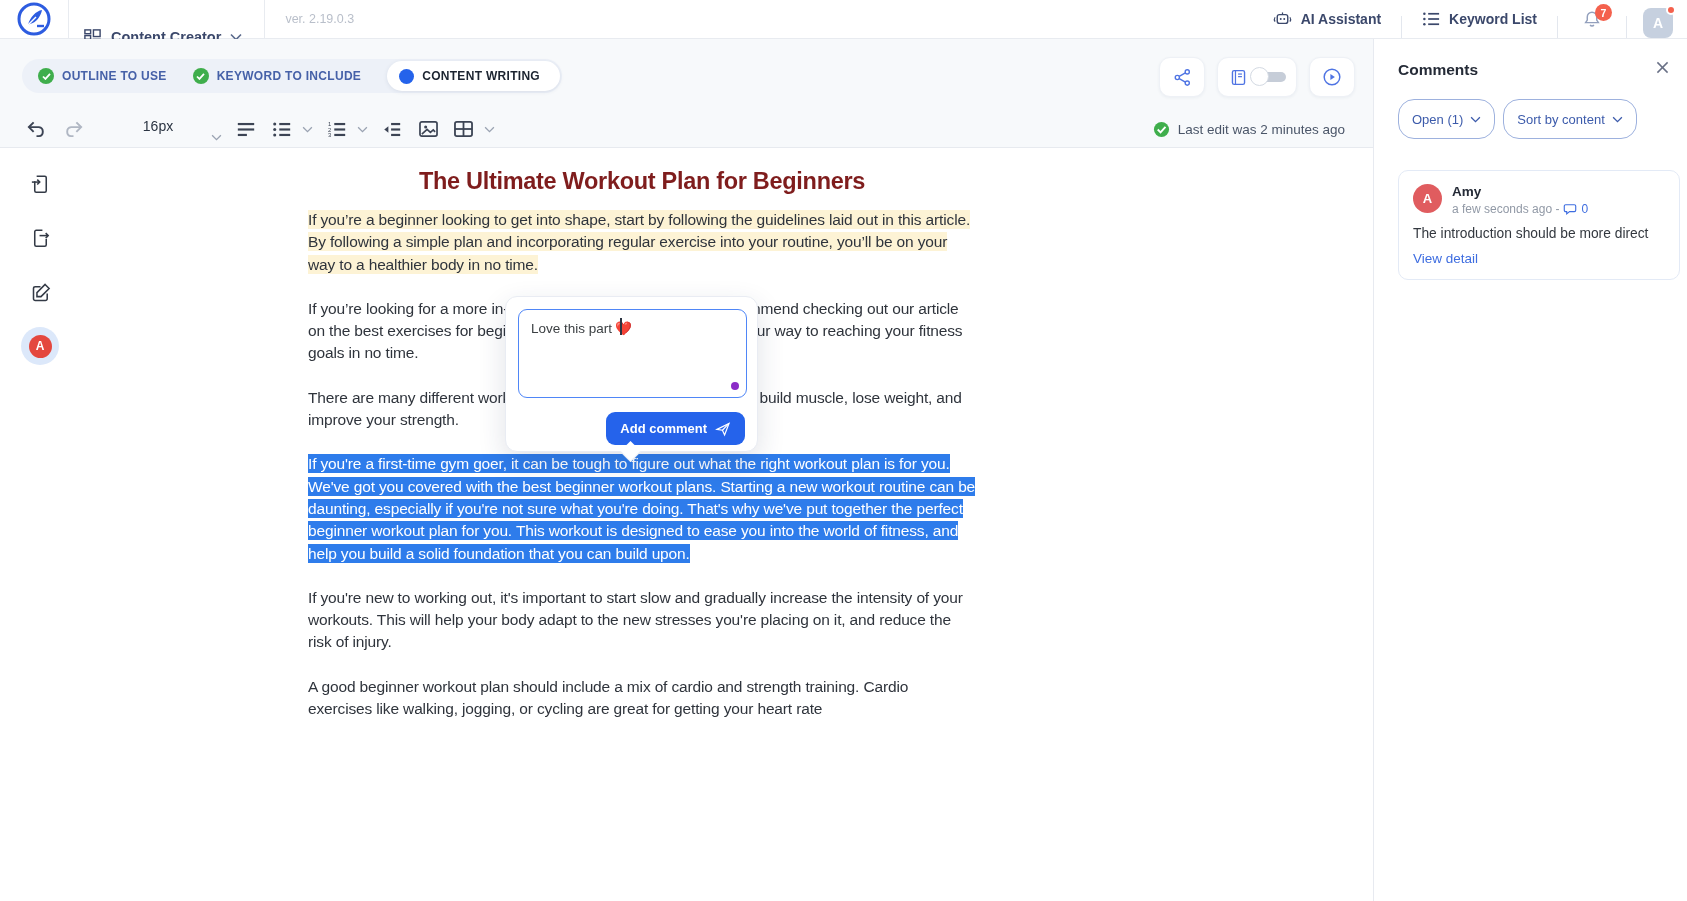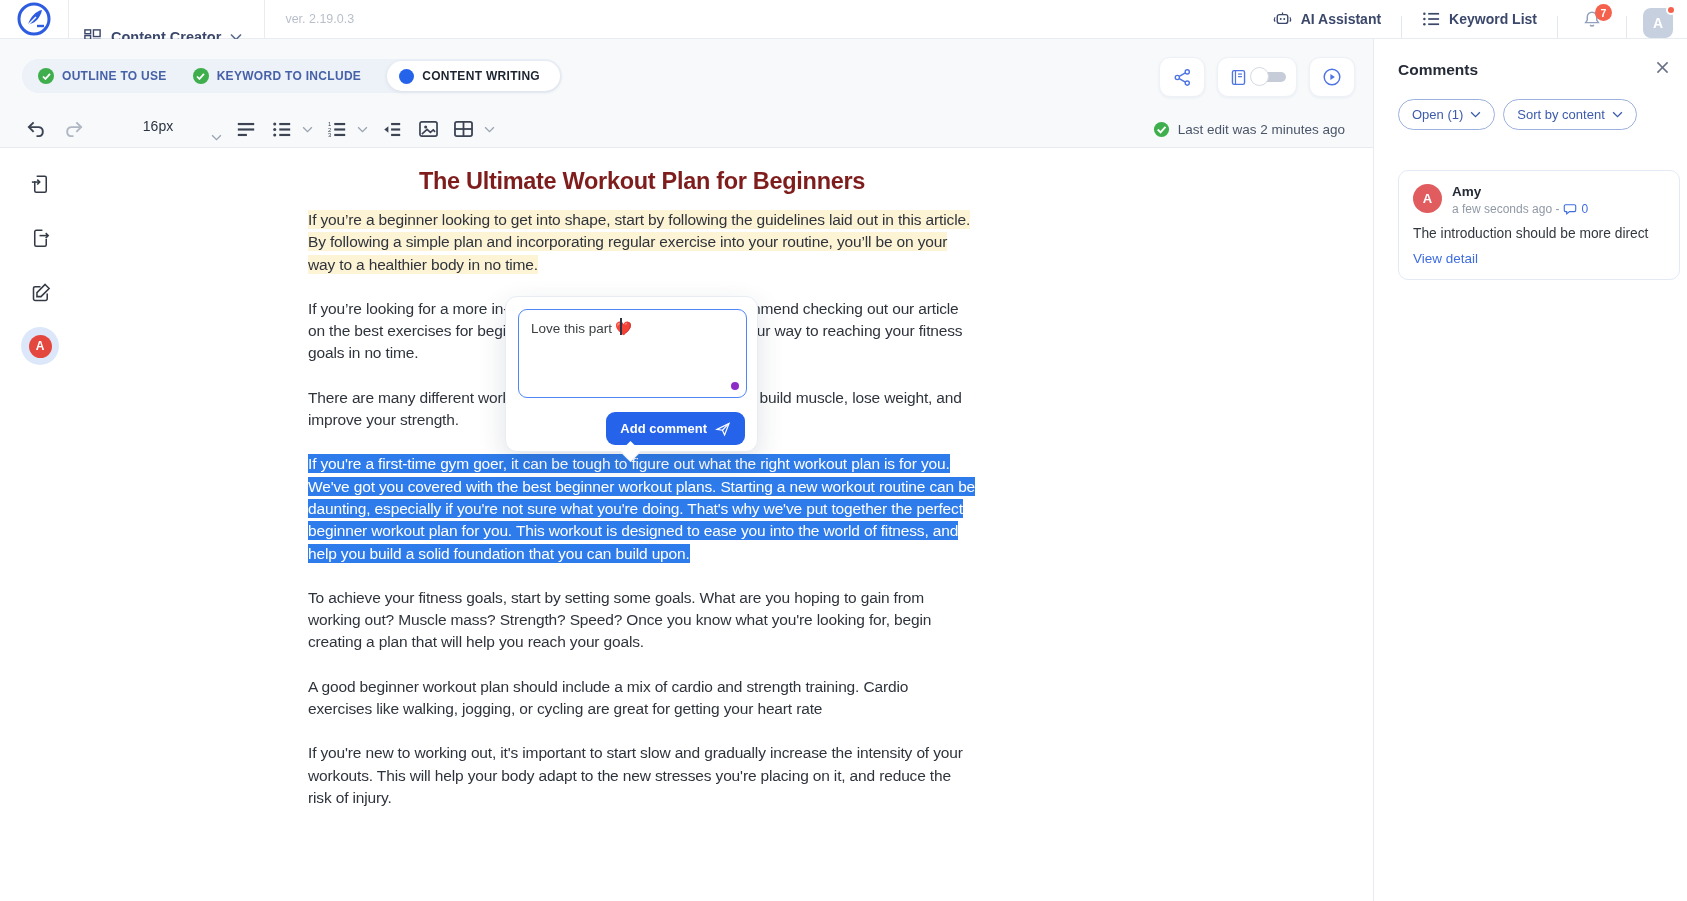--- a/index.html
+++ b/index.html
@@ -89,21 +89,21 @@
   .purple-dot { position:absolute; right:8px; bottom:8px; width:8px; height:8px; border-radius:50%; background:#8b2cc7; }
   .popup-foot { display:flex; justify-content:flex-end; margin-top:14px; }
   .add-btn { background:#2563eb; color:#fff; border:none; border-radius:9px; height:33px; padding:0 14px; font-size:13px;
     font-weight:700; display:flex; align-items:center; gap:8px; cursor:pointer; font-family:"Liberation Sans", sans-serif; }
 
   
   .panel { width:314px; border-left:1px solid #e7eaf0; background:#fff; position:relative; }
   .panel-title { position:absolute; left:24px; top:22px; font-size:15.5px; font-weight:700; color:#252b37; }
   .panel-close { position:absolute; right:18px; top:22px; cursor:pointer; }
   .pills { position:absolute; left:24px; top:60px; display:flex; gap:8px; }
-  .pill { height:31px; border:1px solid #9db1de; border-radius:16px; display:flex; align-items:center; gap:7px;
+  .pill { height:40px; border:1px solid #9db1de; border-radius:16px; display:flex; align-items:center; gap:7px;
     padding:0 13px; cursor:pointer; background:#fff; }
   .pill .label { font-size:13px; color:#3c5bab; }
   .ccard { position:absolute; left:24px; top:131px; width:282px; border:1px solid #e3eaf6; border-radius:10px; padding:13px 14px; cursor:pointer; }
   .ccard-head { display:flex; gap:10px; align-items:flex-start; }
   .c-avatar { width:29px; height:29px; border-radius:50%; background:#e05c5f; color:#fff; font-weight:700; font-size:13px;
     display:flex; align-items:center; justify-content:center; flex:0 0 29px; }
   .c-name { font-size:13.5px; font-weight:700; color:#252b37; }
   .c-meta { font-size:12px; color:#9199a6; margin-top:3px; display:flex; align-items:center; gap:4px; }
   .c-meta .count { color:#3e6de0; }
   .c-body { font-size:13.8px; color:#33383f; margin-top:10px; }
@@ -359,23 +359,22 @@
           </span>
         </span>
       </div>
 
       <div class="doc">
         <h1 class="doc-title">The Ultimate Workout Plan for Beginners</h1>
         <p class="para hl"><span>If you’re a beginner looking to get into shape, start by following the guidelines laid out in this article. By following a simple plan and incorporating regular exercise into your routine, you’ll be on your way to a healthier body in no time.</span></p>
         <p class="para"><span>If you’re looking for a more in-depth guide to working out, we recommend checking out our article on the best exercises for beginners. With these tips, you’ll be on your way to reaching your fitness goals in no time.</span></p>
         <p class="para"><span>There are many different workout plans out there that can help you build muscle, lose weight, and improve your strength.</span></p>
         <p class="para sel"><span>If you're a first-time gym goer, it can be tough to figure out what the right workout plan is for you. We've got you covered with the best beginner workout plans. Starting a new workout routine can be daunting, especially if you're not sure what you're doing. That's why we've put together the perfect beginner workout plan for you. This workout is designed to ease you into the world of fitness, and help you build a solid foundation that you can build upon.</span></p>
-        <p class="para"><span>To achieve your fitness goals, start by setting some goals. What are you hoping to gain from working out? Muscle mass? Strength? Speed? Once you know what you're looking for, begin creating a plan that will help you reach your goals.</span></p>
+        <p class="para"><span>If you're new to working out, it's important to start slow and gradually increase the intensity of your workouts. This will help your body adapt to the new stresses you're placing on it, and reduce the risk of injury.</span></p>
         <p class="para"><span>A good beginner workout plan should include a mix of cardio and strength training. Cardio exercises like walking, jogging, or cycling are great for getting your heart rate</span></p>
-        <p class="para"><span>If you're new to working out, it's important to start slow and gradually increase the intensity of your workouts. This will help your body adapt to the new stresses you're placing on it, and reduce the risk of injury.</span></p>
       </div>
 
       <div class="popup">
         <div class="ta-wrap">
           <textarea spellcheck="false" style="">Love this part ❤️</textarea>
           <span class="ta-caret"></span>
           <span class="purple-dot"></span>
         </div>
         <div class="popup-foot">
           <button class="add-btn">

